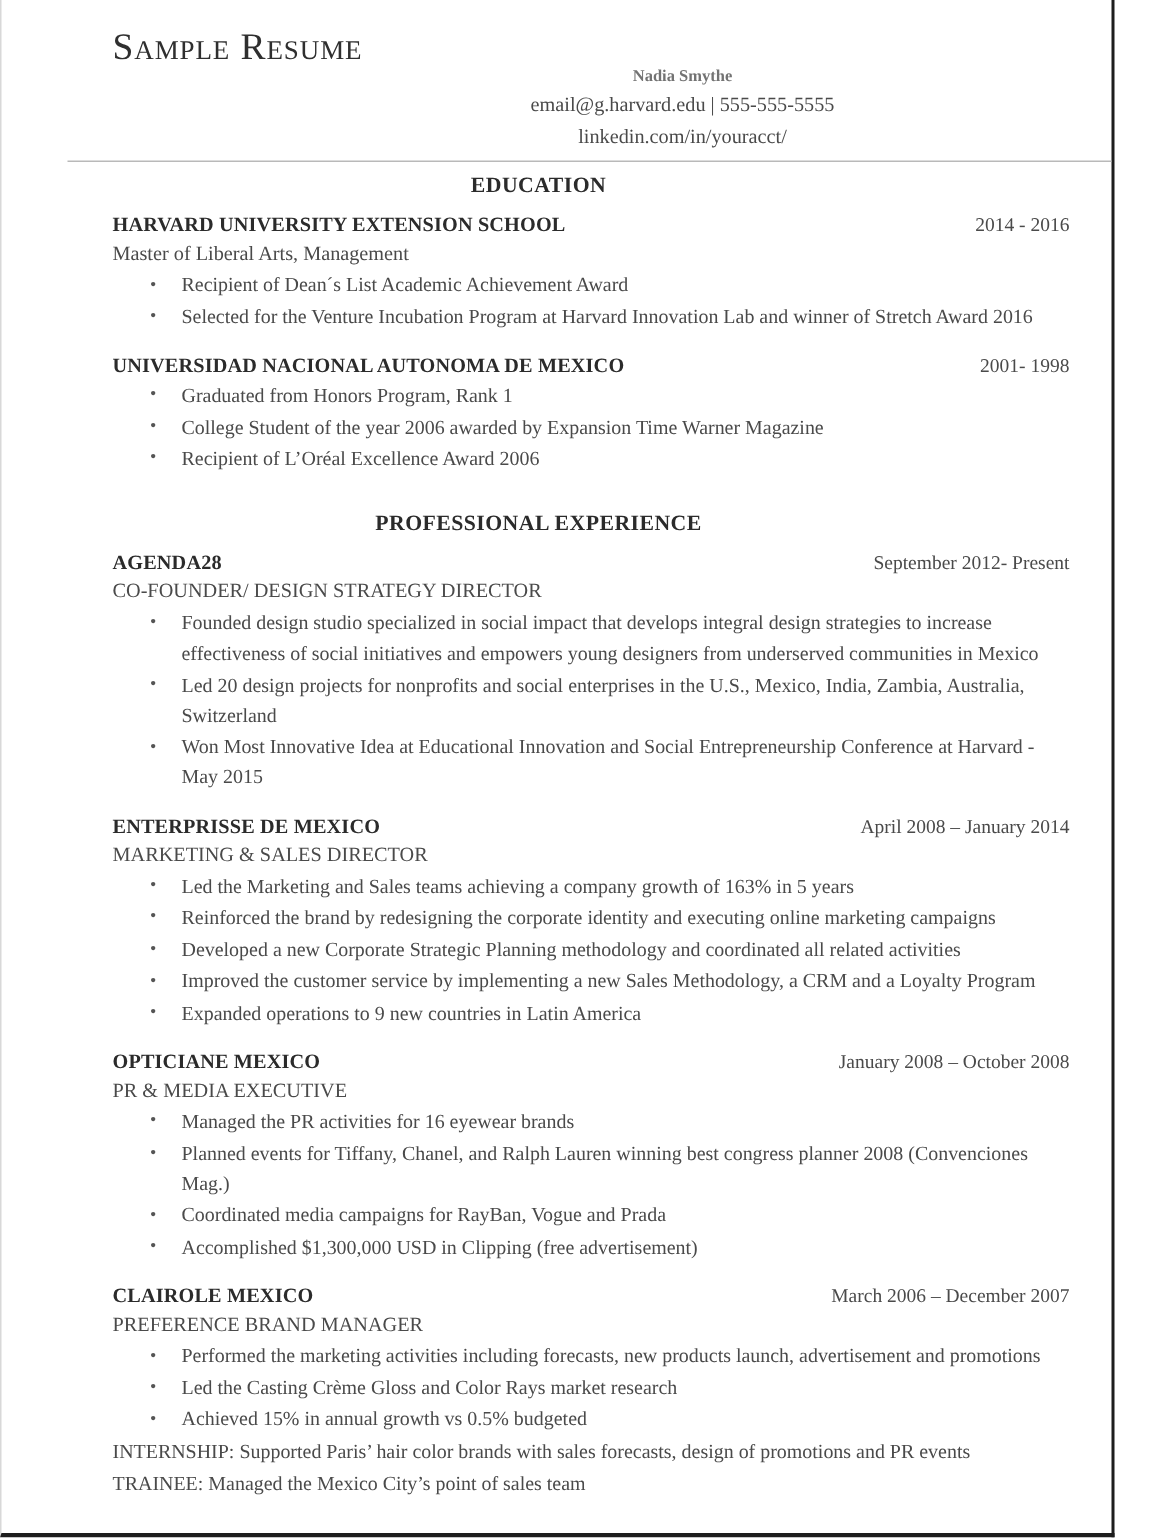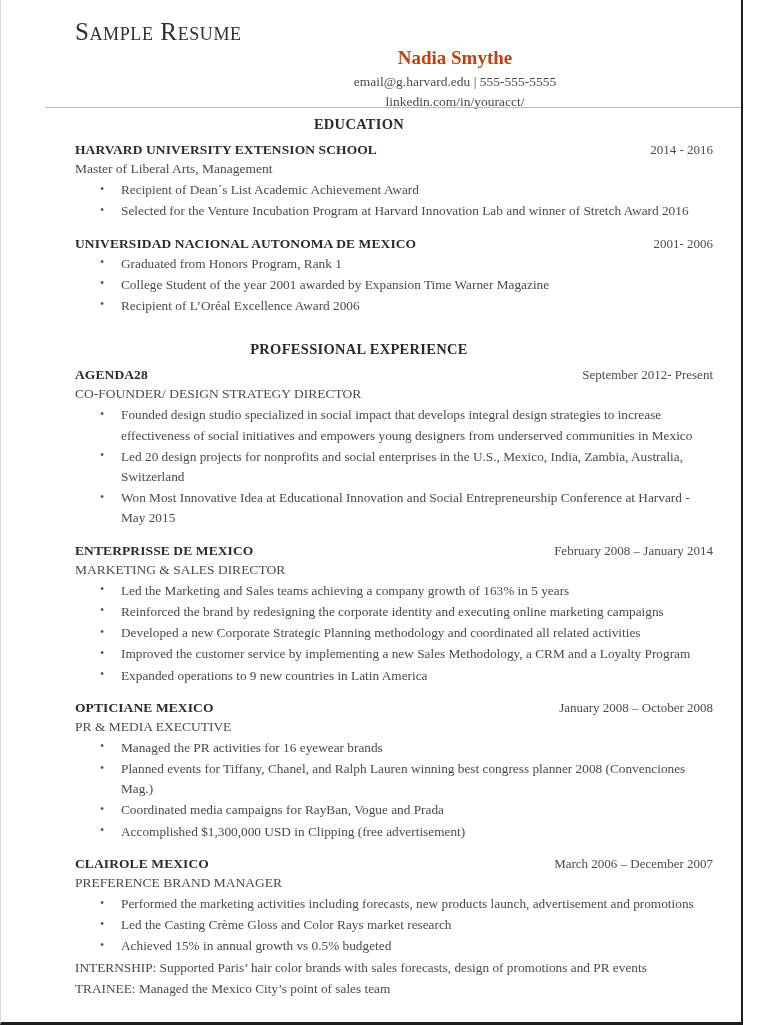--- a/index.html
+++ b/index.html
@@ -49,23 +49,23 @@
     white-space: nowrap;
   }
   .contact-block {
     position: absolute;
     left: 150px;
     top: 44px;
     width: 460px;
     text-align: center;
   }
   .contact-name {
-    font-size: 19px;
+    font-size: 11px;
     font-weight: bold;
-    color: #c2410c;
+    color: #737373;
     line-height: 1.45;
   }
   .contact-line {
     font-size: 13.5px;
     color: #4a4a4a;
     line-height: 1.55;
   }
   .rule {
     position: absolute;
     left: 0;
@@ -173,25 +173,25 @@
         <div class="entry-sub">Master of Liberal Arts, Management</div>
         <ul class="bullets">
           <li>Recipient of Dean´s List Academic Achievement Award</li>
           <li>Selected for the Venture Incubation Program at Harvard Innovation Lab and winner of Stretch Award 2016</li>
         </ul>
       </div>
 
       <div class="entry">
         <div class="entry-top">
           <div class="entry-org">UNIVERSIDAD NACIONAL AUTONOMA DE MEXICO</div>
-          <div class="entry-date">2001- 2006</div>
+          <div class="entry-date">2001- 1998</div>
         </div>
         <ul class="bullets">
           <li>Graduated from Honors Program, Rank 1</li>
-          <li>College Student of the year 2001 awarded by Expansion Time Warner Magazine</li>
+          <li>College Student of the year 2006 awarded by Expansion Time Warner Magazine</li>
           <li>Recipient of L’Oréal Excellence Award 2006</li>
         </ul>
       </div>
     </div>
 
     <div class="section sec-experience">
       <div class="section-heading">PROFESSIONAL EXPERIENCE</div>
 
       <div class="entry">
         <div class="entry-top">
@@ -202,21 +202,21 @@
         <ul class="bullets">
           <li>Founded design studio specialized in social impact that develops integral design strategies to increase effectiveness of social initiatives and empowers young designers from underserved communities in Mexico</li>
           <li>Led 20 design projects for nonprofits and social enterprises in the U.S., Mexico, India, Zambia, Australia, Switzerland</li>
           <li>Won Most Innovative Idea at Educational Innovation and Social Entrepreneurship Conference at Harvard - May 2015</li>
         </ul>
       </div>
 
       <div class="entry">
         <div class="entry-top">
           <div class="entry-org">ENTERPRISSE DE MEXICO</div>
-          <div class="entry-date">February 2008 – January 2014</div>
+          <div class="entry-date">April 2008 – January 2014</div>
         </div>
         <div class="entry-sub">MARKETING &amp; SALES DIRECTOR</div>
         <ul class="bullets">
           <li>Led the Marketing and Sales teams achieving a company growth of 163% in 5 years</li>
           <li>Reinforced the brand by redesigning the corporate identity and executing online marketing campaigns</li>
           <li>Developed a new Corporate Strategic Planning methodology and coordinated all related activities</li>
           <li>Improved the customer service by implementing a new Sales Methodology, a CRM and a Loyalty Program</li>
           <li>Expanded operations to 9 new countries in Latin America</li>
         </ul>
       </div>

